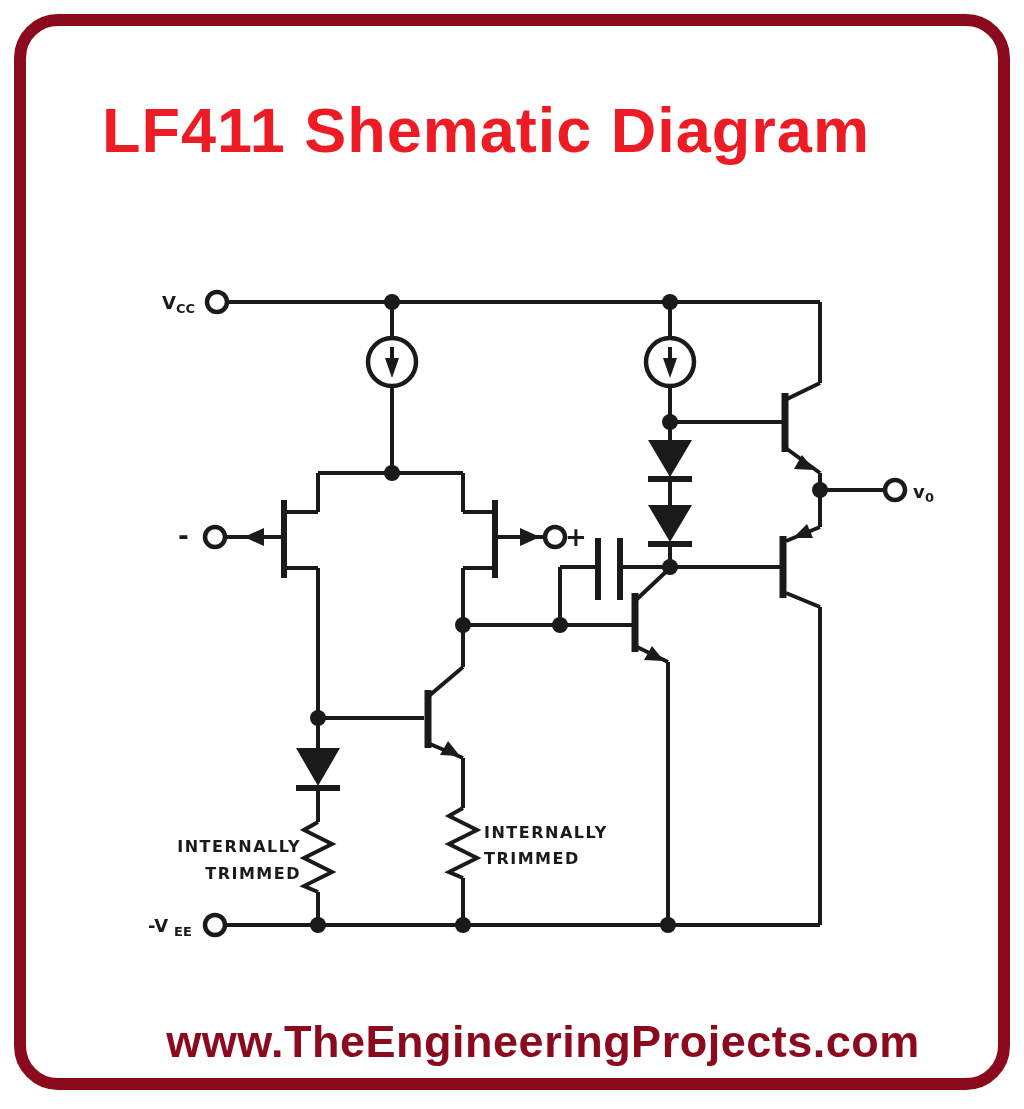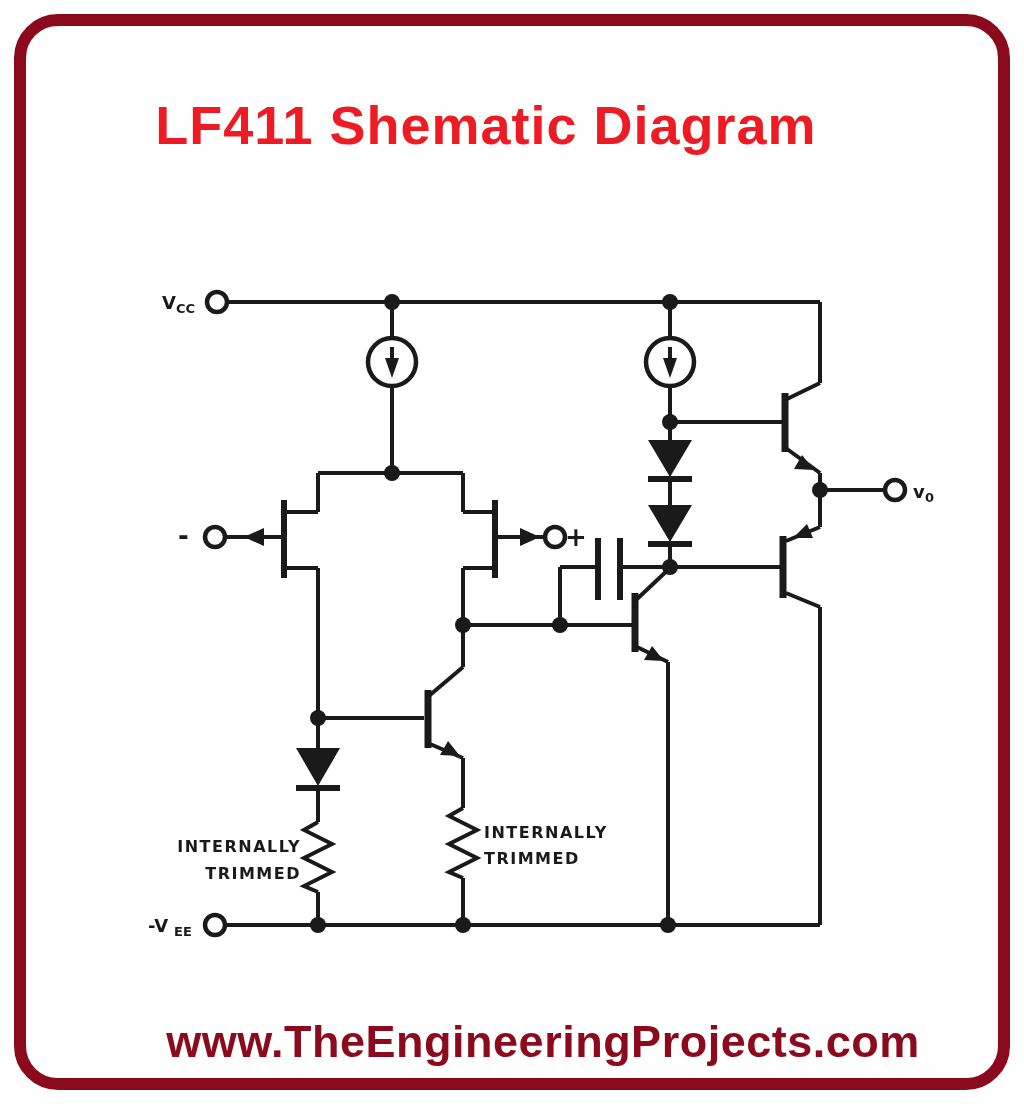--- a/index.html
+++ b/index.html
@@ -1,21 +1,21 @@
 <!DOCTYPE html>
 <html><head>
 <meta charset="utf-8">
 <style>
   html,body{margin:0;padding:0;background:#ffffff;}
   body{width:1024px;height:1109px;position:relative;overflow:hidden;
        font-family:"Liberation Sans",sans-serif;}
   .frame{position:absolute;left:14px;top:14px;right:14px;bottom:19px;
          border:12px solid #8B0A1E;border-radius:44px;background:#ffffff;}
   .title{position:absolute;left:0;top:94px;width:972px;text-align:center;
-         color:#ED1C24;font-size:54px;font-weight:700;letter-spacing:1px;}
+         color:#ED1C24;font-size:63px;font-weight:700;letter-spacing:1px;}
   .footer{position:absolute;left:0;top:1016px;width:1024px;text-align:center;
           color:#8B0A1E;font-size:45px;font-weight:700;letter-spacing:0.5px;padding-left:31px;}
   svg{position:absolute;left:0;top:0;}
   svg text{font-family:"DejaVu Sans",sans-serif;fill:#1a1a1a;font-weight:700;}
   .wire{stroke:#1a1a1a;stroke-width:4;fill:none;}
   .bar{stroke:#1a1a1a;stroke-width:7;fill:none;}
   .plate{stroke:#1a1a1a;stroke-width:6;fill:none;}
   .solid{fill:#1a1a1a;stroke:none;}
   .term{fill:#ffffff;stroke:#1a1a1a;stroke-width:4.5;}
   .cs{fill:none;stroke:#1a1a1a;stroke-width:4.5;}

